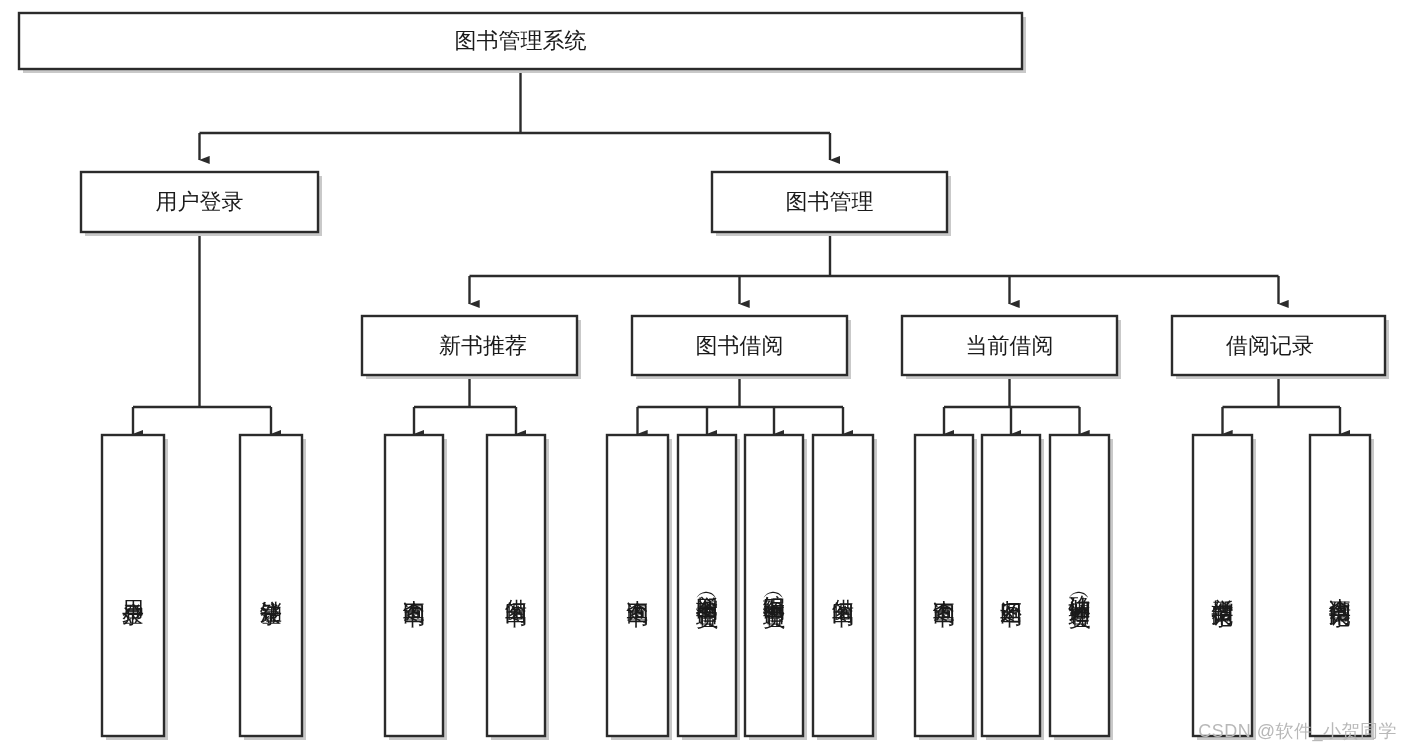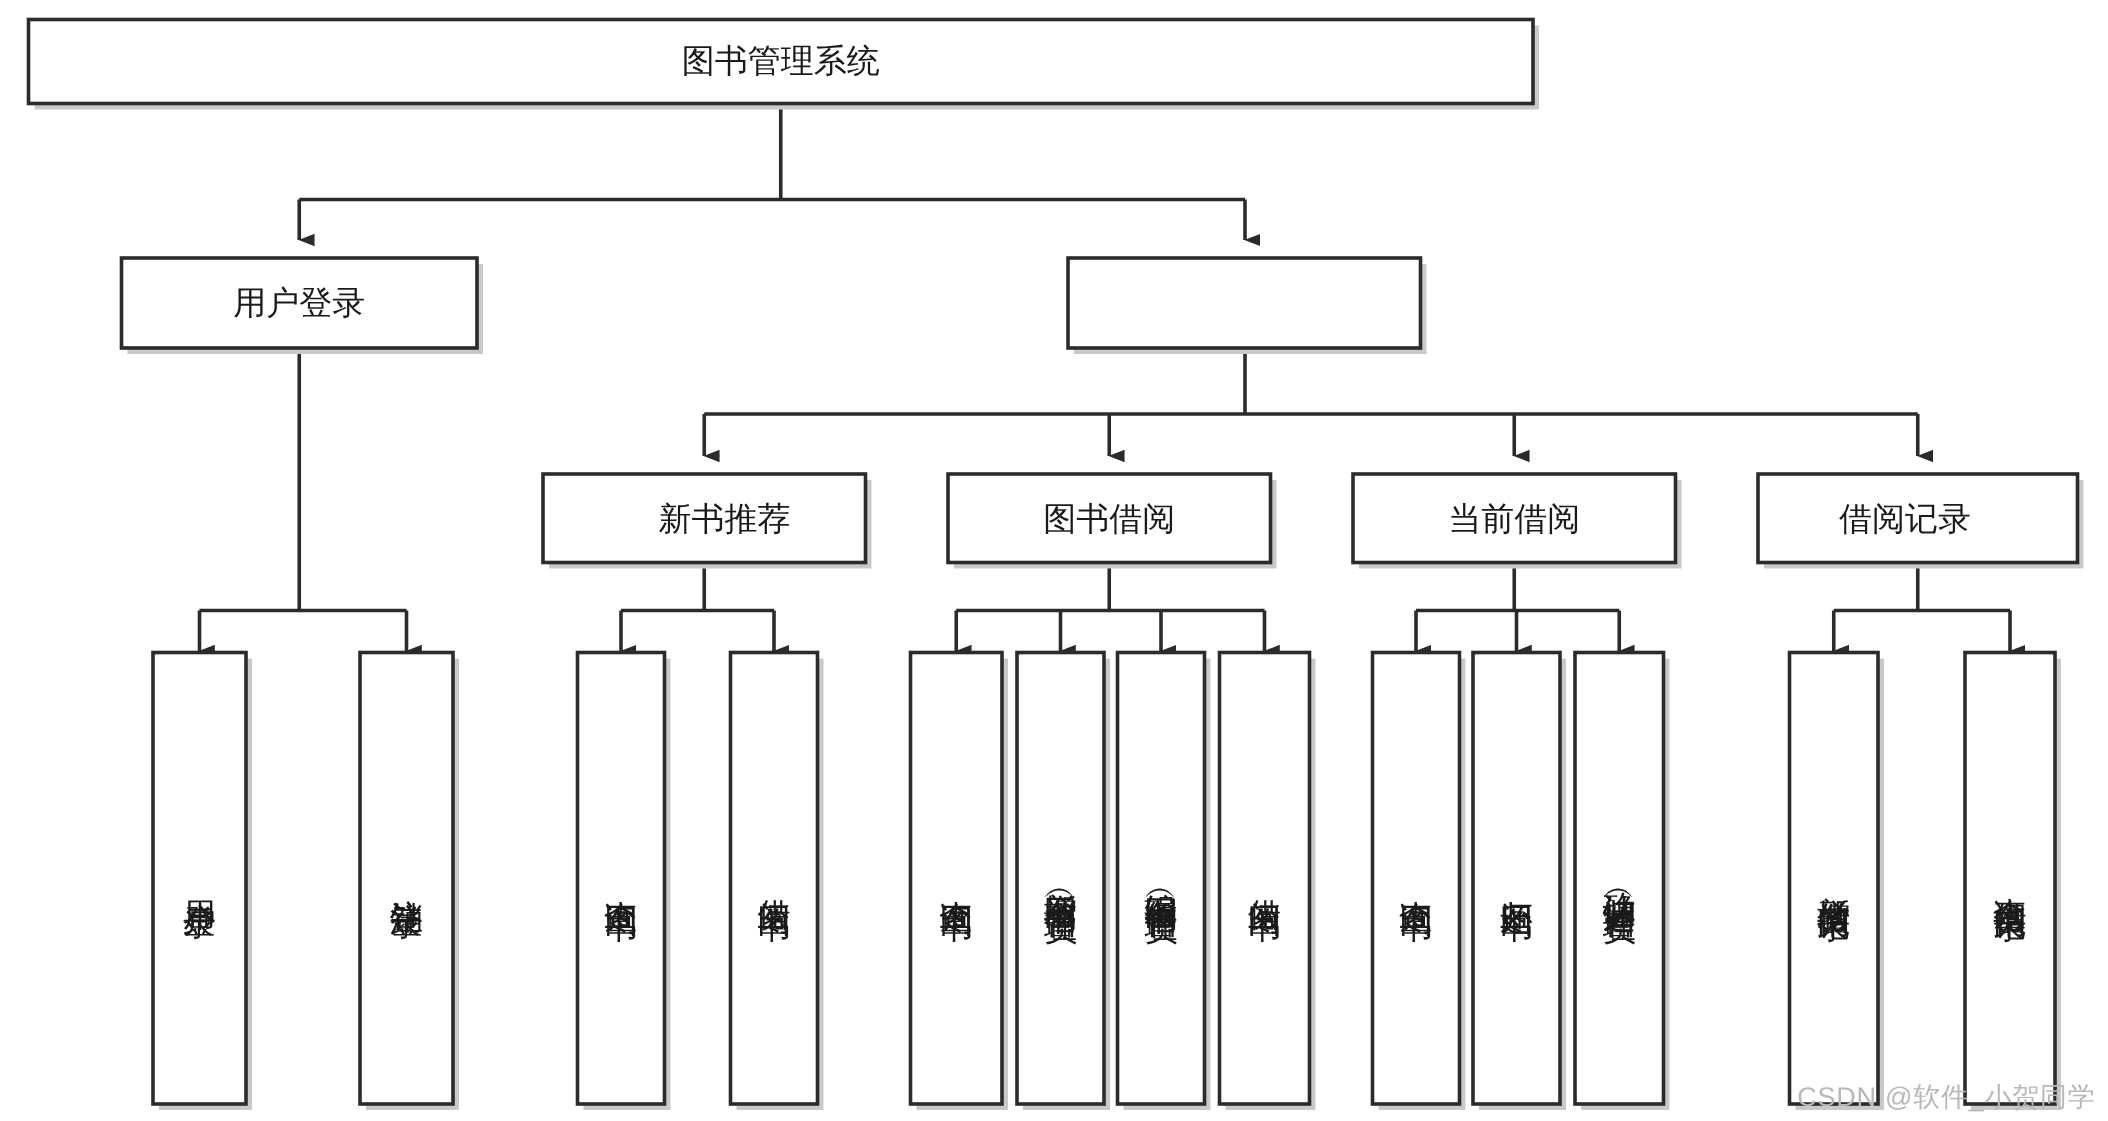--- a/index.html
+++ b/index.html
@@ -183,20 +183,21 @@
         <rect class="node-rect" x="1050" y="435" width="59" height="301"></rect>
         <rect class="node-shadow" x="1197" y="439" width="59" height="301"></rect>
         <rect class="node-rect" x="1193" y="435" width="59" height="301"></rect>
         <rect class="node-shadow" x="1314" y="439" width="60" height="301"></rect>
         <rect class="node-rect" x="1310" y="435" width="60" height="301"></rect>
       </g>
   </svg>
 
   <div class="hlabel-wrap" style="left:19px;  top:13px;  width:1003px; height:56px;font-family:Liberation Mono, monospace;">图书管理系统</div>
   <div class="hlabel-wrap" style="left:81px;  top:172px; width:237px; height:60px;">用户登录</div>
+  <div class="hlabel-wrap" style="left:712px; top:172px; width:235px; height:60px;">图书管理</div>
   <div class="hlabel-wrap" style="left:362px; top:316px; width:242px; height:59px;text-align:center;">新书推荐</div>
   <div class="hlabel-wrap" style="left:632px; top:316px; width:215px; height:59px;">图书借阅</div>
   <div class="hlabel-wrap" style="left:902px; top:316px; width:215px; height:59px;">当前借阅</div>
   <div class="hlabel-wrap" style="left:1172px; top:316px; width:196px; height:59px;">借阅记录</div>
 
   <div id="leaf-labels">
       <div class="vlabel-wrap" style="left: 102px; top: 435px; width: 62px; height: 301px;">用户登录</div>
       <div class="vlabel-wrap" style="left: 240px; top: 435px; width: 62px; height: 301px;">注销登录</div>
       <div class="vlabel-wrap" style="left: 385px; top: 435px; width: 58px; height: 301px;">查询图书</div>
       <div class="vlabel-wrap" style="left: 487px; top: 435px; width: 58px; height: 301px;">借阅图书</div>

